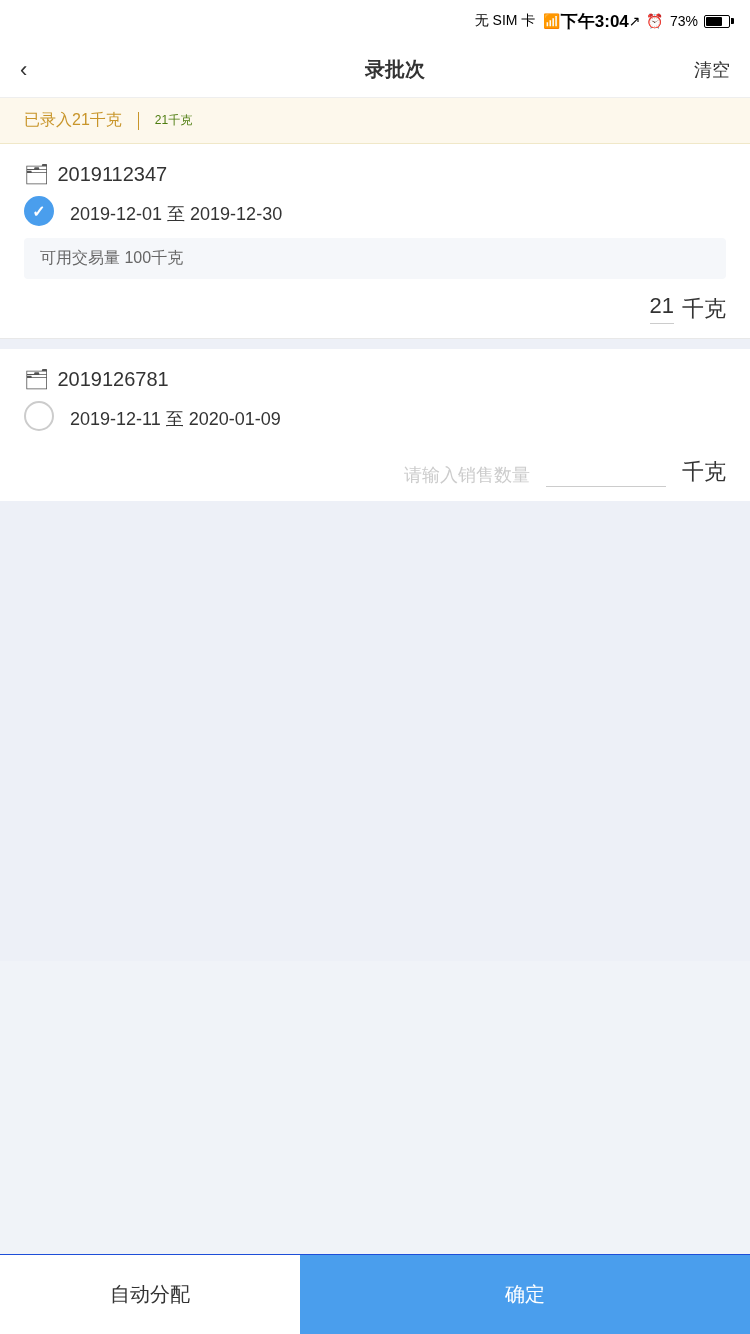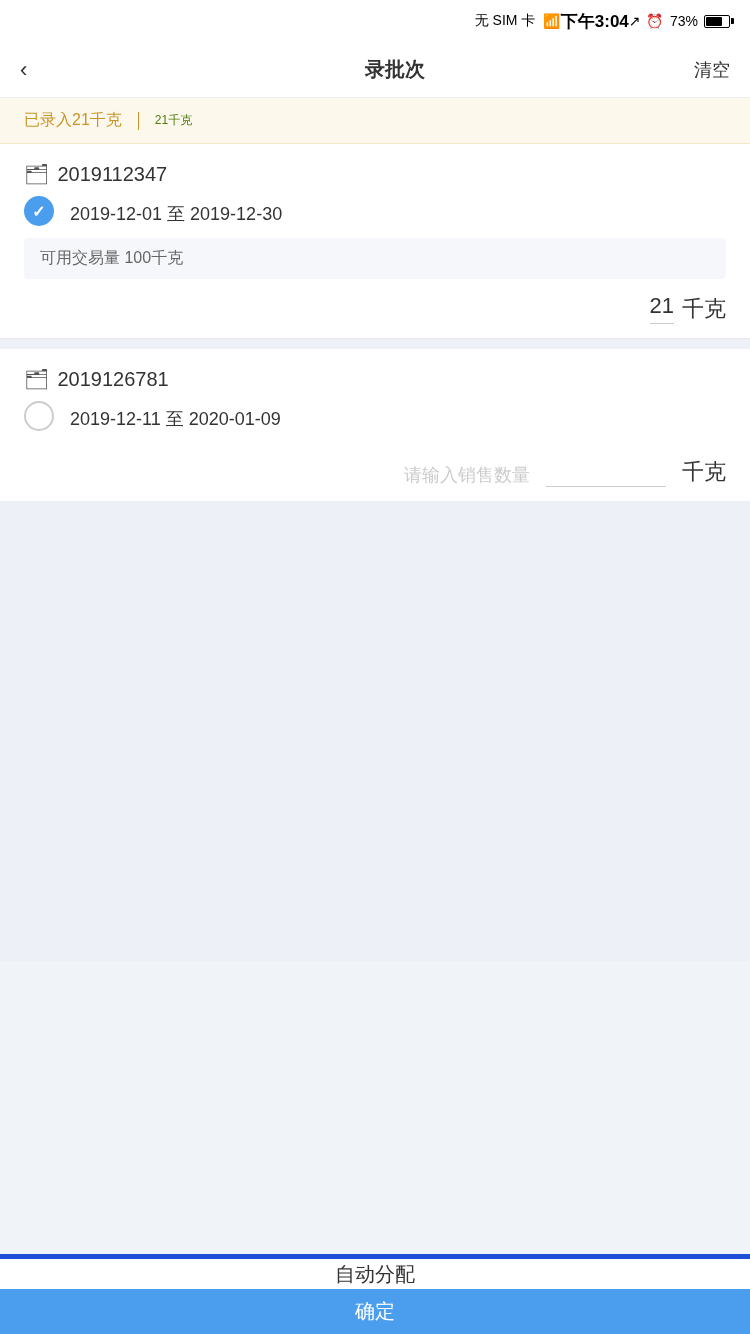--- a/index.html
+++ b/index.html
@@ -233,22 +233,21 @@
 
     
     .bottom-bar {
       position: fixed;
       bottom: 0;
       left: 0;
       width: 750px;
       height: 80px;
       display: flex;
       background: #fff;
-      border-top: 5px solid #1d4ed8;
-      flex-direction: column;
+      border-top: 1px solid #1d4ed8;
     }
     .bottom-auto-btn {
       flex: 1;
       display: flex;
       align-items: center;
       justify-content: center;
       font-size: 20px;
       color: #333;
       background: #fff;
       cursor: pointer;

